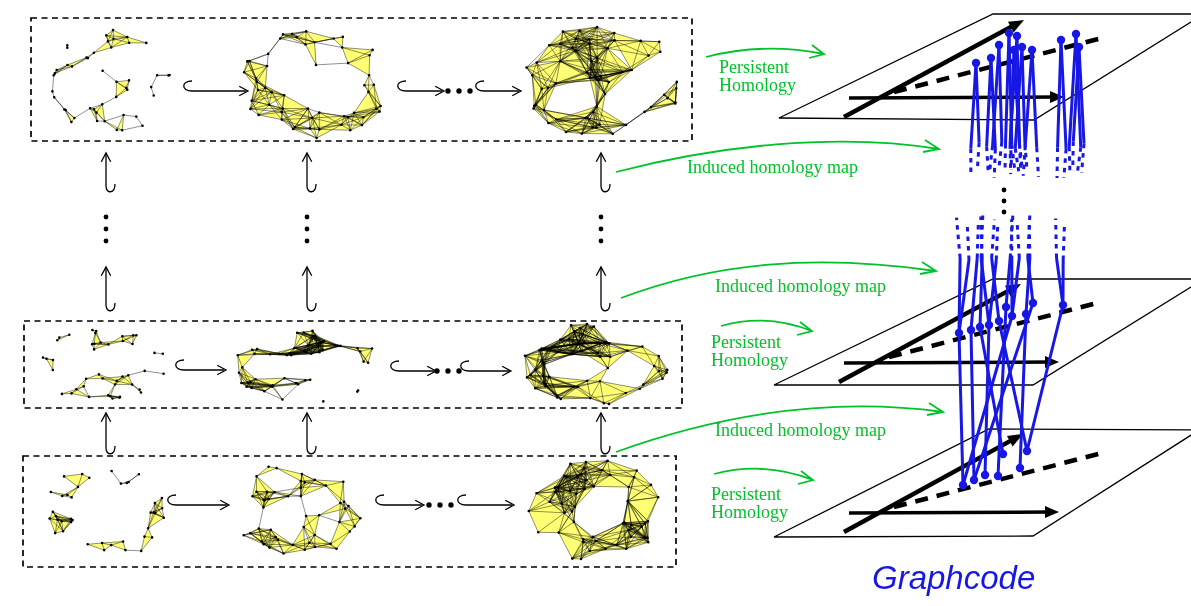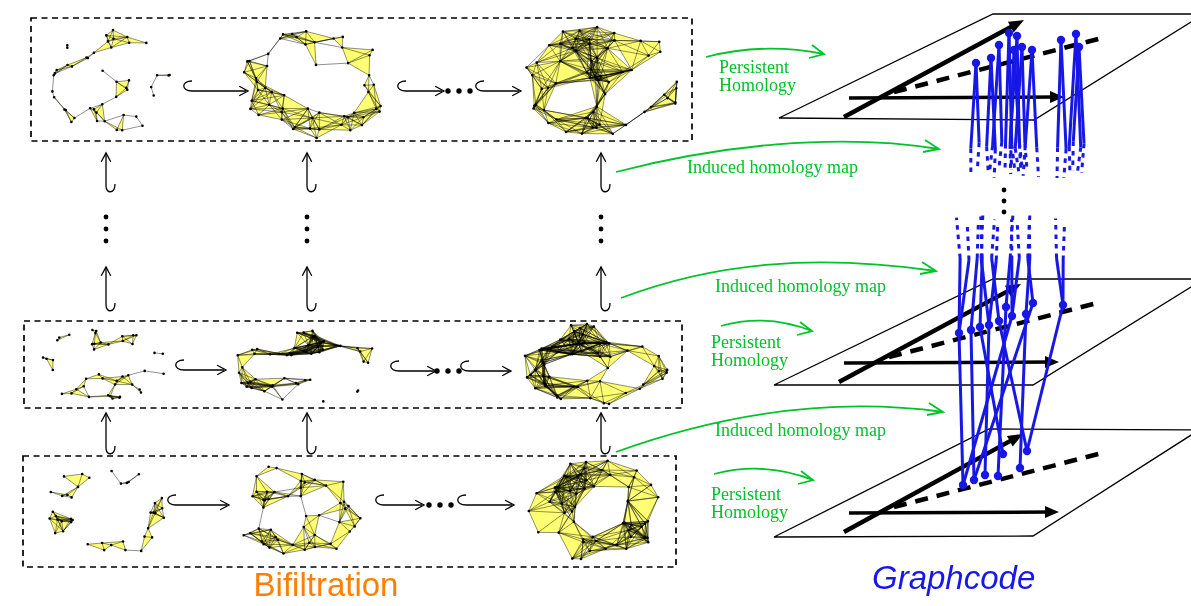--- a/index.html
+++ b/index.html
@@ -292,15 +292,14 @@
     <div>Persistent</div>
     <div>Homology</div>
   </div>
 
   <div class="lbl" id="ihm3" style="color: rgb(0, 194, 42);">Induced homology map</div>
   <div class="lbl" id="ph3" style="color: rgb(0, 194, 42);">
     <div>Persistent</div>
     <div>Homology</div>
   </div>
 
-  <div class="big" id="bif-label" style="color: rgb(255, 128, 0);">Bifiltration</div>
   <div class="big" id="gc-label" style="color: rgb(23, 23, 230); font-style: italic;">Graphcode</div>
 </div>
 
 </body></html>

